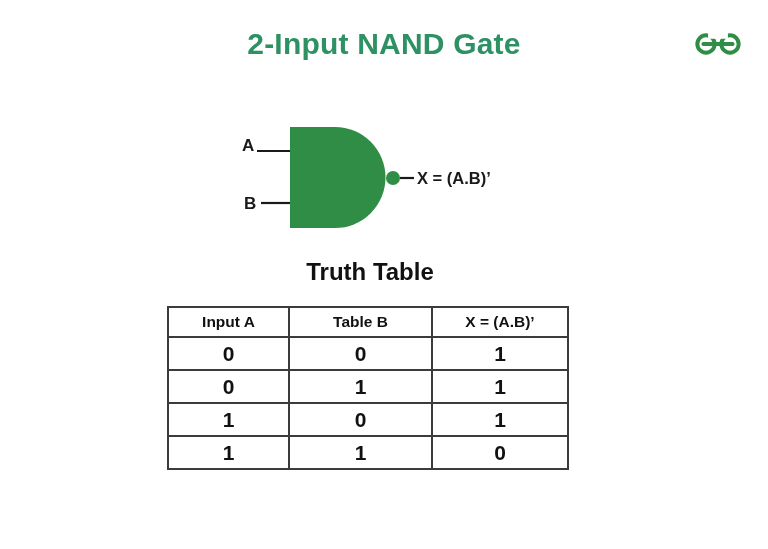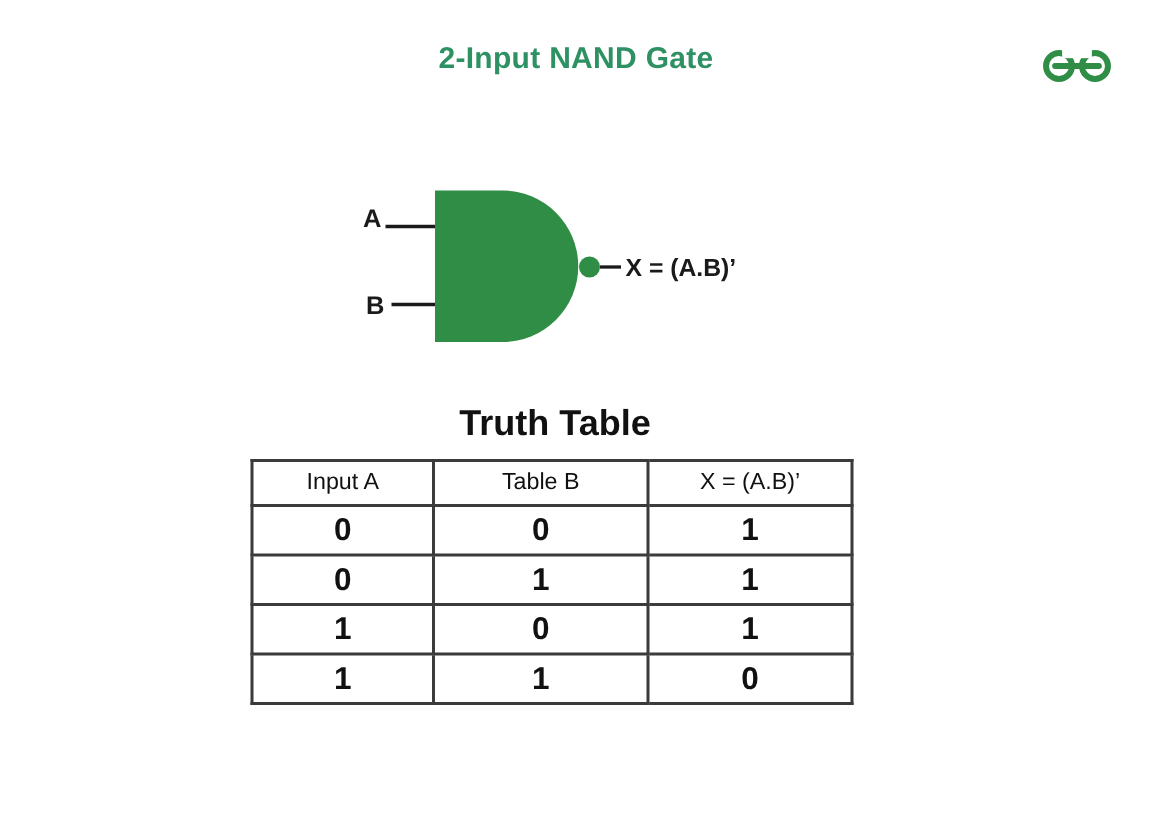--- a/index.html
+++ b/index.html
@@ -13,21 +13,21 @@
   }
 
   
   .page-title {
     position: absolute;
     top: 29px;
     left: 0;
     width: 768px;
     margin: 0;
     text-align: center;
-    font-size: 20px;
+    font-size: 30px;
     font-weight: 700;
     letter-spacing: 0.2px;
     color: var(--title_green, #2E9164);
     line-height: 1;
   }
   .logo {
     position: absolute;
     top: 26px;
     left: 694px;
     width: 48px;
@@ -60,21 +60,21 @@
     font-family: "Liberation Sans", "DejaVu Sans", sans-serif;
     font-size: 16.5px;
     font-weight: 600;
     fill: var(--line_black, #1a1a1a);
   }
 
   
   .tt-title {
     position: absolute;
     left: 167px;
-    top: 270px;
+    top: 259px;
     width: 406px;
     margin: 0;
     text-align: center;
     font-size: 24px;
     font-weight: 700;
     color: #111111;
     line-height: 1.1;
   }
   .truth-table {
     position: absolute;
@@ -87,21 +87,21 @@
     border: 2px solid var(--table_border, #3b3b3b);
     text-align: center;
     vertical-align: middle;
     padding: 0;
     background: #ffffff;
     color: #111111;
   }
   .truth-table th {
     height: 28px;
     font-size: 15.5px;
-    font-weight: 400;
+    font-weight: 700;
   }
   .truth-table td {
     height: 31px;
     font-size: 21px;
     font-weight: 700;
   }
   .col-a { width: 121px; }
   .col-b { width: 143px; }
   .col-x { width: 136px; }
 </style>

